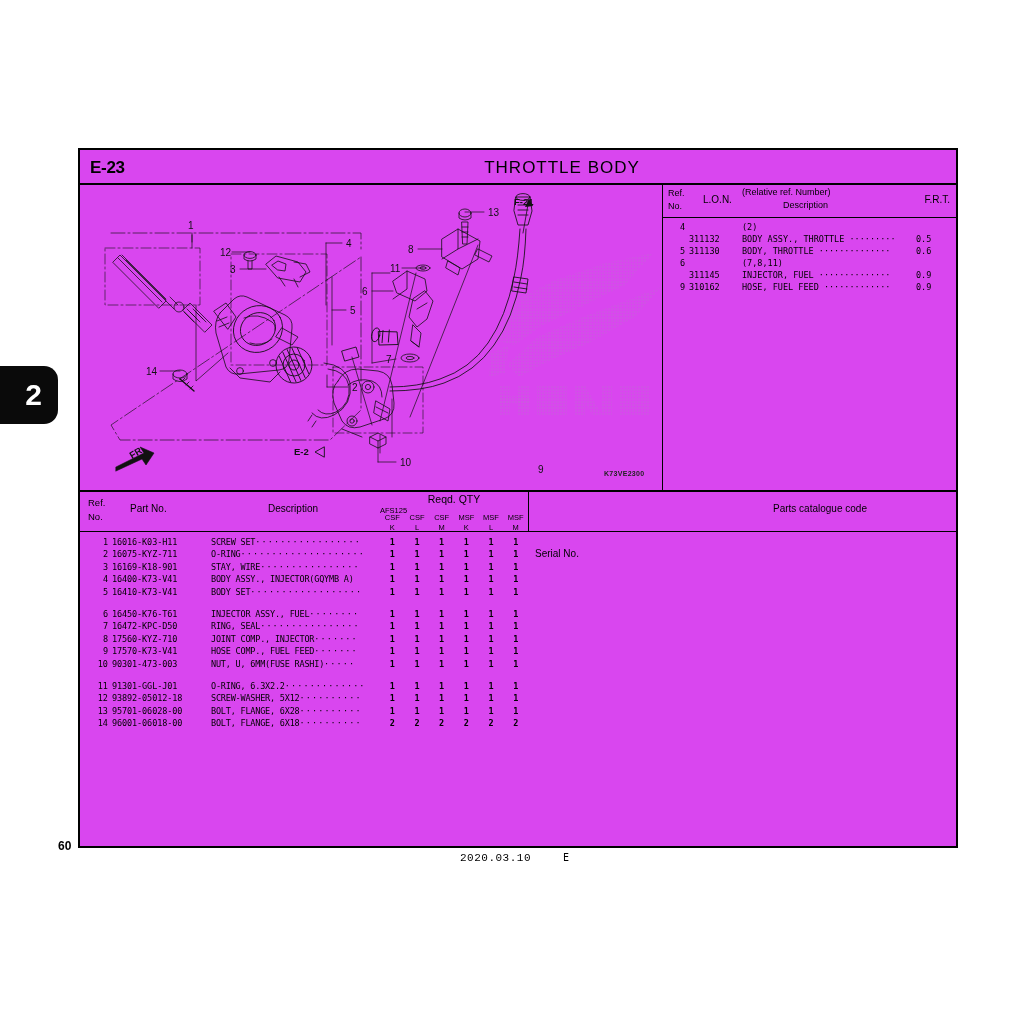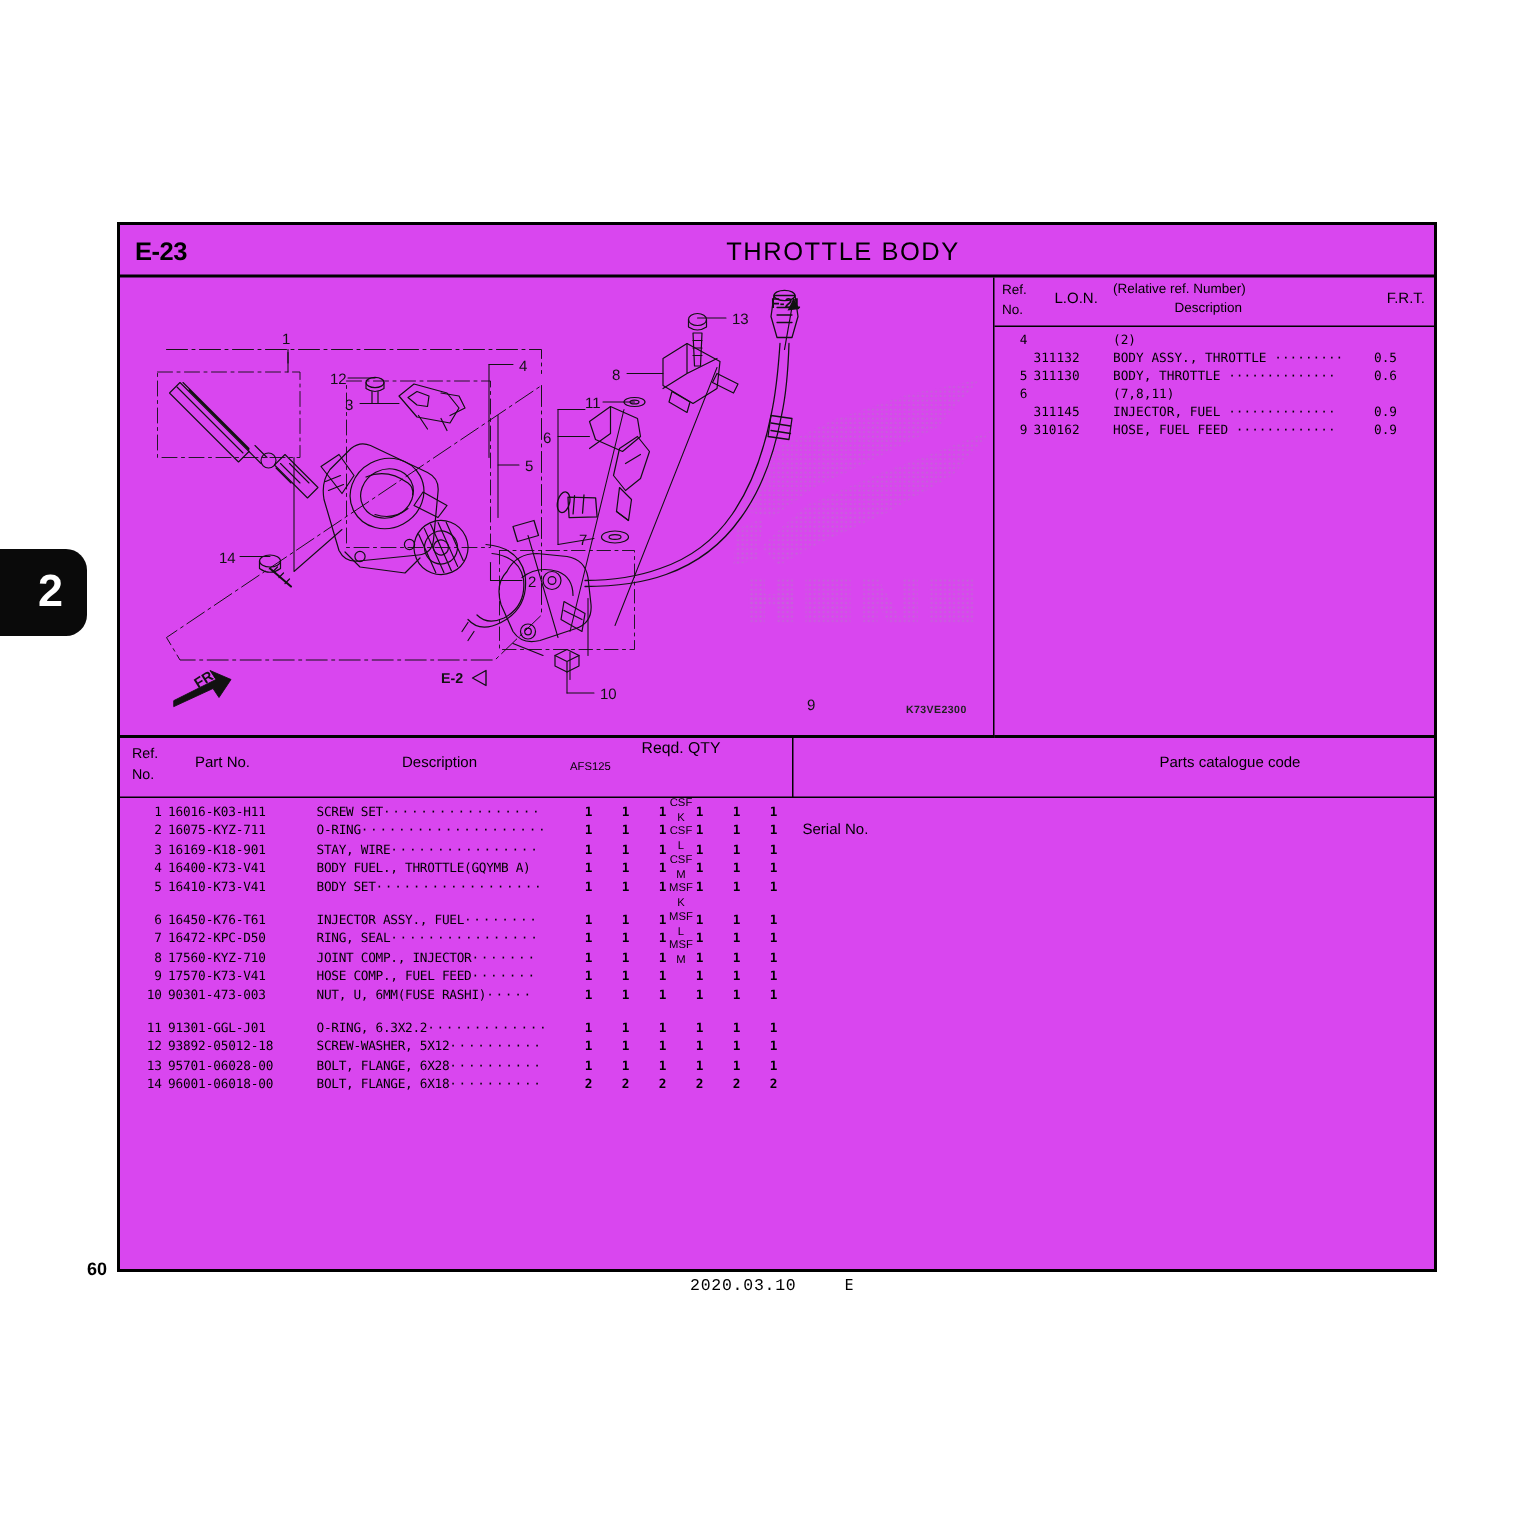--- a/index.html
+++ b/index.html
@@ -105,21 +105,21 @@
   }
   .parts-head{
     position:relative;height:40px;border-bottom:1.5px solid #000;
     box-sizing:border-box;
   }
   .ph-ref{position:absolute;left:8px;top:4px;font-size:9.5px;line-height:14px;}
   .ph-part{position:absolute;left:50px;top:11px;font-size:10px;}
   .ph-desc{position:absolute;left:188px;top:11px;font-size:10px;}
   .ph-qty{position:absolute;left:300px;top:1px;width:148px;text-align:center;font-size:10.5px;}
   .ph-model{position:absolute;left:300px;top:14px;width:148px;text-align:left;font-size:7.5px;}
-  .qty-cols{position:absolute;left:300px;top:38px;width:148px;height:19px;display:flex;flex-direction:column;}
+  .qty-cols{position:absolute;left:300px;top:21px;width:148px;height:19px;display:flex;}
   .qty-col{flex:1;text-align:center;font-size:7.5px;line-height:9.5px;}
   .ph-serial{position:absolute;left:455px;top:11px;font-size:10px;margin-top:45px;}
   .ph-cat{position:absolute;left:645px;top:11px;font-size:10px;margin-left:48px;}
 
   .vline{position:absolute;top:0;width:0;border-left:1px solid #000;}
   .vline-serial{left:448px;top:0;height:40px;}
 
   .parts-body{position:relative;font-family:"DejaVu Sans Mono", monospace;
     padding-top:5px;}
   .prow{position:relative;height:12.4px;font-size:8.5px;white-space:nowrap;}
@@ -517,21 +517,21 @@
               <i>1</i>
               <i>1</i>
               <i>1</i>
               <i>1</i>
               <i>1</i>
             </span>
           </div>
           <div class="prow">
             <span class="p-ref">4</span>
             <span class="p-no">16400-K73-V41</span>
-            <span class="p-desc">BODY FUEL., THROTTLE(GQYMB A)</span>
+            <span class="p-desc">BODY ASSY., INJECTOR(GQYMB A)</span>
             <span class="p-qty">
               <i>1</i>
               <i>1</i>
               <i>1</i>
               <i>1</i>
               <i>1</i>
               <i>1</i>
             </span>
           </div>
           <div class="prow">

